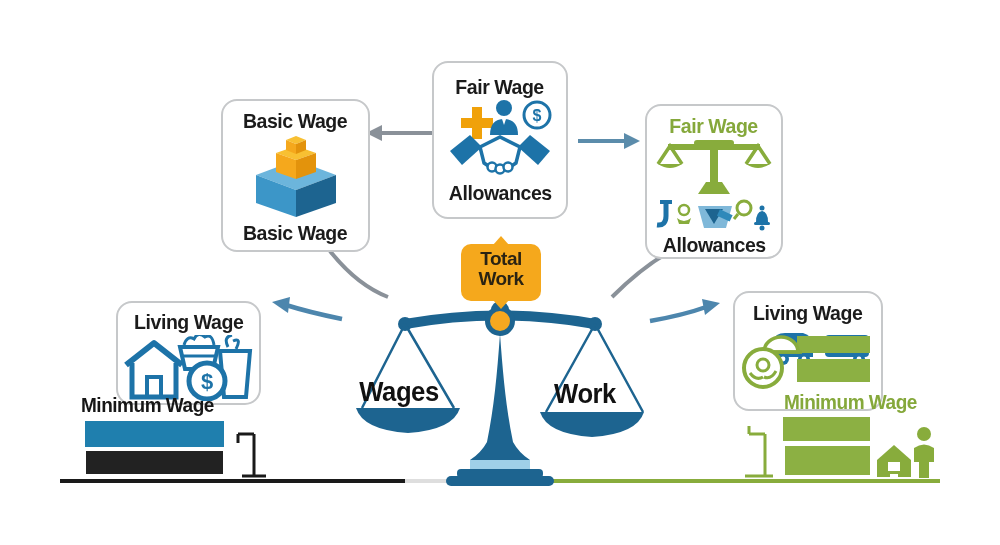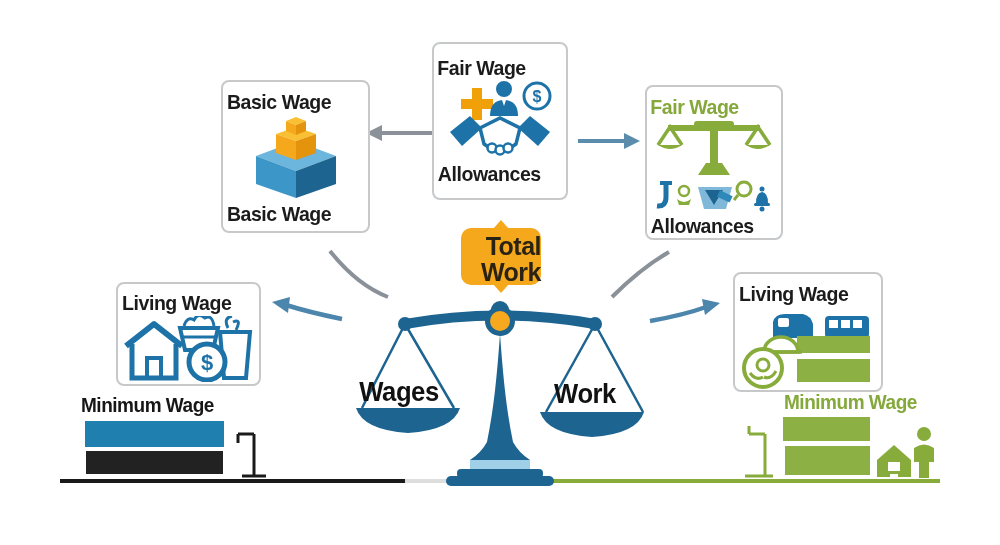--- a/index.html
+++ b/index.html
@@ -1,35 +1,35 @@
 <!DOCTYPE html>
 <html><head>
 <meta charset="utf-8">
 <style>
   html,body{margin:0;padding:0;background:#fff;}
   .canvas{position:relative;width:1000px;height:545px;background:#ffffff;overflow:hidden;
           font-family:"Liberation Sans",sans-serif;color:#1e1e1e;}
   .abs{position:absolute;}
-  .card{position:absolute;background:#fff;border:2px solid #c6c8ca;border-radius:8px;
-        box-sizing:border-box;z-index:3;}
+  .card{position:absolute;background:#fff;border:2px solid #c6c8ca;border-radius:16px;
+        box-sizing:border-box;text-align:center;z-index:3;margin-top:19px;}
   .ttl{font-weight:700;font-size:21px;letter-spacing:-0.5px;display:inline-block;
        transform:scaleX(.93);transform-origin:center;white-space:nowrap;color:#1b1b1b;}
   .ttl.green{color:#85a83b;}
   .sub{font-weight:700;font-size:21px;letter-spacing:-0.5px;display:inline-block;
        transform:scaleX(.93);white-space:nowrap;color:#1b1b1b;}
   .panlabel{position:absolute;z-index:5;font-weight:700;font-size:27px;letter-spacing:-0.5px;
             text-align:center;transform:scaleX(.95);color:#111;}
   .minlabel{position:absolute;font-weight:700;font-size:20px;letter-spacing:-0.5px;
             transform:scaleX(.95);transform-origin:left;white-space:nowrap;z-index:4;}
   .minlabel.black{color:#161616;}
   .minlabel.green{color:#85a83b;}
   .bar{position:absolute;z-index:4;}
-  .badge{position:absolute;left:461px;top:228px;width:80px;height:57px;background:#f5a81c;
-         border-radius:10px;z-index:5;text-align:right;line-height:1.05;padding-top:5px;
-         box-sizing:border-box;font-weight:700;font-size:25px;color:#2a2313;letter-spacing:-0.5px;}
+  .badge{position:absolute;left:461px;top:244px;width:80px;height:57px;background:#f5a81c;
+         border-radius:10px;z-index:5;text-align:center;line-height:1.05;padding-top:5px;
+         box-sizing:border-box;font-weight:700;font-size:19px;color:#2a2313;letter-spacing:-0.5px;}
   .badge:before{content:"";position:absolute;top:-8px;left:32px;border-left:8px solid transparent;
          border-right:8px solid transparent;border-bottom:9px solid #f5a81c;}
   .badge:after{content:"";position:absolute;bottom:-8px;left:32px;border-left:8px solid transparent;
          border-right:8px solid transparent;border-top:9px solid #f5a81c;}
   svg{display:block;}
   .z2{z-index:2;} .z3{z-index:3;} .z4{z-index:4;} .z5{z-index:5;}
 </style>
 </head>
 <body>
 

